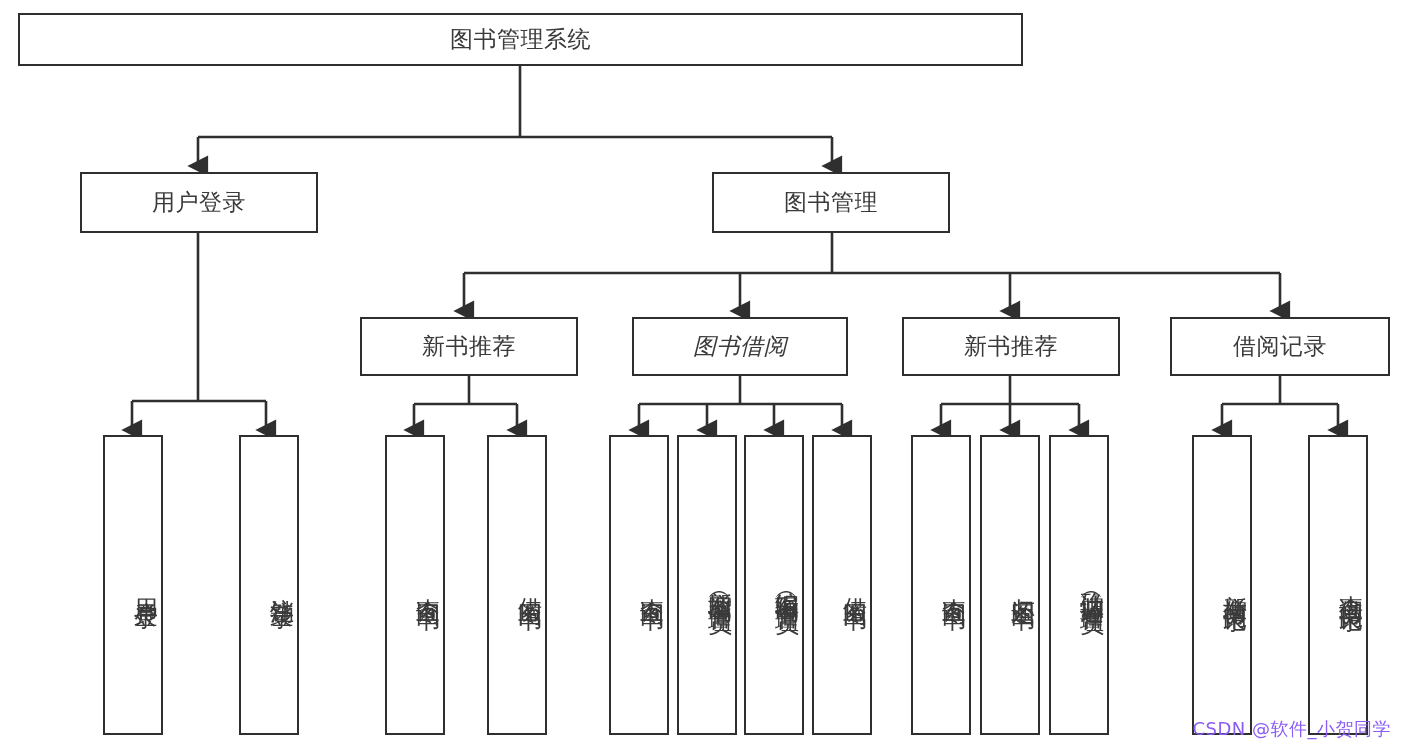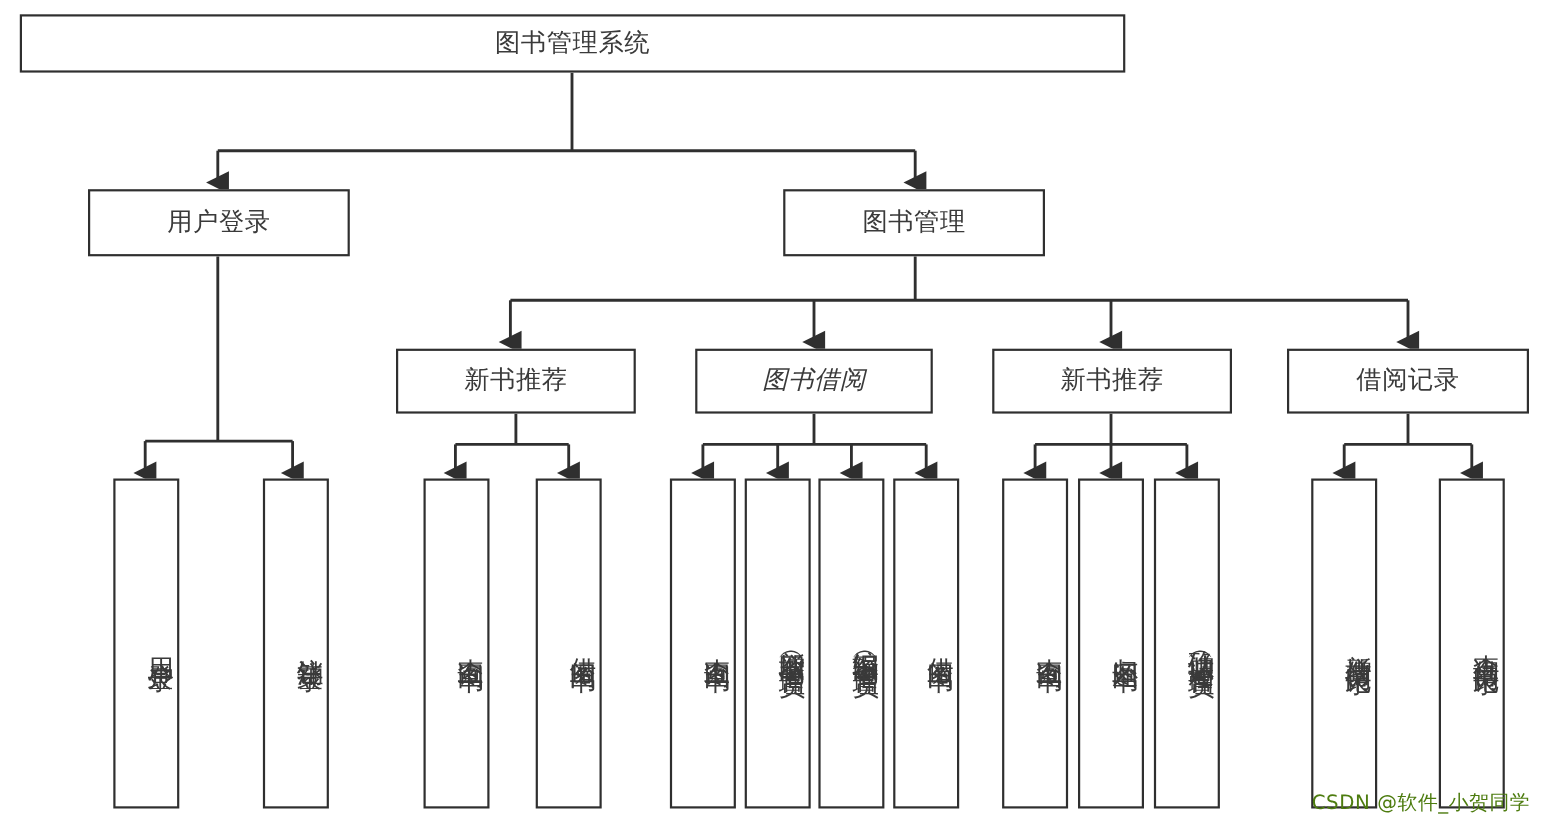--- a/index.html
+++ b/index.html
@@ -59,21 +59,21 @@
     writing-mode: vertical-rl;
     text-orientation: upright;
     display: block;
     text-align: center;
   }
   .watermark {
     position: absolute;
     right: 14px;
     bottom: 6px;
     font-size: 18px;
-    color: #4d7c0f;
+    color: #8b5cf6;
     white-space: nowrap;
     letter-spacing: 0.5px;
   }
 </style>
 </head>
 <body>
 
 <div id="diagram-root">
 
   <svg id="edge-layer" viewBox="0 0 1405 747" width="1405" height="747" xmlns="http://www.w3.org/2000/svg">

